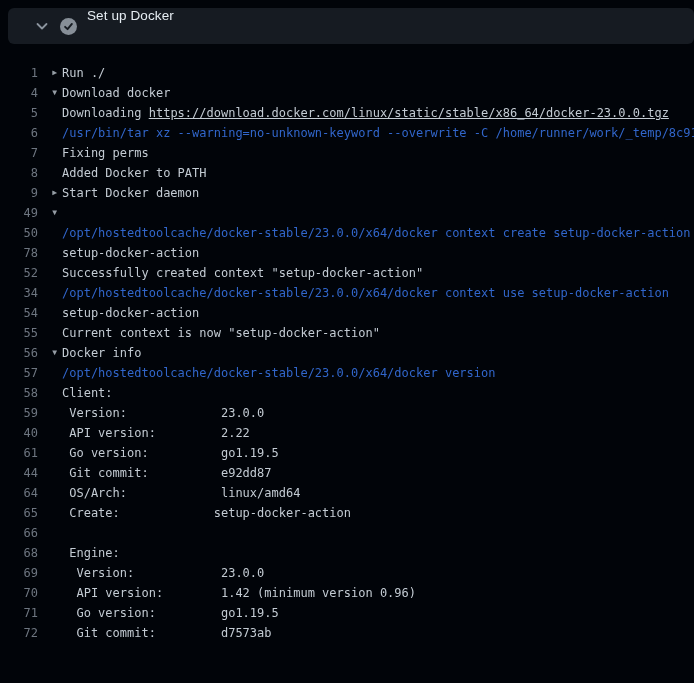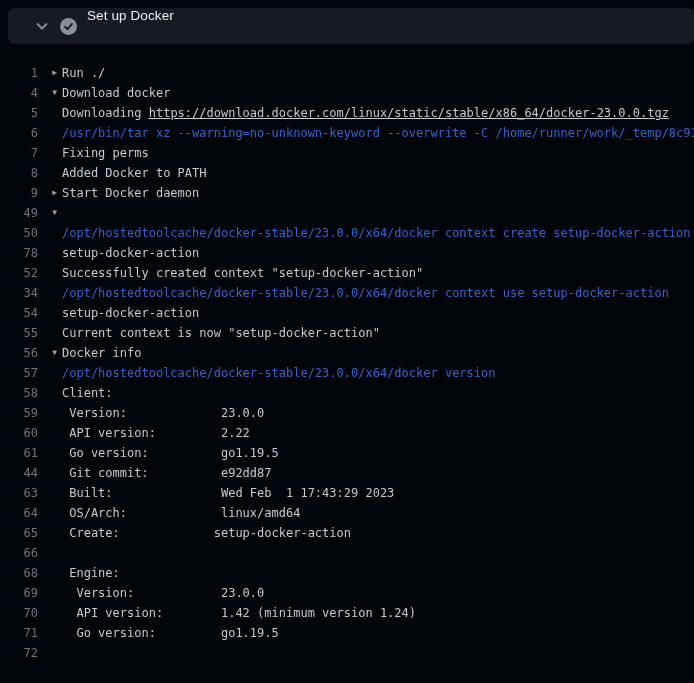--- a/index.html
+++ b/index.html
@@ -86,27 +86,26 @@
       <div class="log-line"><a class="num">50</a><span class="marker"></span><span class="text cmd">/opt/hostedtoolcache/docker-stable/23.0.0/x64/docker context create setup-docker-action</span></div>
       <div class="log-line"><a class="num">78</a><span class="marker"></span><span class="text">setup-docker-action</span></div>
       <div class="log-line"><a class="num">52</a><span class="marker"></span><span class="text">Successfully created context "setup-docker-action"</span></div>
       <div class="log-line"><a class="num">34</a><span class="marker"></span><span class="text cmd">/opt/hostedtoolcache/docker-stable/23.0.0/x64/docker context use setup-docker-action</span></div>
       <div class="log-line"><a class="num">54</a><span class="marker"></span><span class="text">setup-docker-action</span></div>
       <div class="log-line"><a class="num">55</a><span class="marker"></span><span class="text">Current context is now "setup-docker-action"</span></div>
       <div class="log-line"><a class="num">56</a><span class="marker toggle">▼</span><span class="text">Docker info</span></div>
       <div class="log-line"><a class="num">57</a><span class="marker"></span><span class="text cmd">/opt/hostedtoolcache/docker-stable/23.0.0/x64/docker version</span></div>
       <div class="log-line"><a class="num">58</a><span class="marker"></span><span class="text">Client:</span></div>
       <div class="log-line"><a class="num">59</a><span class="marker"></span><span class="text"> Version:             23.0.0</span></div>
-      <div class="log-line"><a class="num">60</a><span class="marker"></span><span class="text"> API version:         2.22</span></div>
+      <div class="log-line"><a class="num">40</a><span class="marker"></span><span class="text"> API version:         2.22</span></div>
       <div class="log-line"><a class="num">61</a><span class="marker"></span><span class="text"> Go version:          go1.19.5</span></div>
       <div class="log-line"><a class="num">44</a><span class="marker"></span><span class="text"> Git commit:          e92dd87</span></div>
-      <div class="log-line"><a class="num">63</a><span class="marker"></span><span class="text"> Built:               Wed Feb  1 17:43:29 2023</span></div>
       <div class="log-line"><a class="num">64</a><span class="marker"></span><span class="text"> OS/Arch:             linux/amd64</span></div>
       <div class="log-line"><a class="num">65</a><span class="marker"></span><span class="text"> Create:             setup-docker-action</span></div>
       <div class="log-line"><a class="num">66</a><span class="marker"></span><span class="text"></span></div>
       <div class="log-line"><a class="num">68</a><span class="marker"></span><span class="text"> Engine:</span></div>
       <div class="log-line"><a class="num">69</a><span class="marker"></span><span class="text">  Version:            23.0.0</span></div>
-      <div class="log-line"><a class="num">70</a><span class="marker"></span><span class="text">  API version:        1.42 (minimum version 1.24)</span></div>
+      <div class="log-line"><a class="num">70</a><span class="marker"></span><span class="text">  API version:        1.42 (minimum version 0.96)</span></div>
       <div class="log-line"><a class="num">71</a><span class="marker"></span><span class="text">  Go version:         go1.19.5</span></div>
-      <div class="log-line"><a class="num">72</a><span class="marker"></span></div>
+      <div class="log-line"><a class="num">72</a><span class="marker"></span><span class="text">  Git commit:         d7573ab</span></div>
     </div>
 
 </div>
 
 </body></html>

